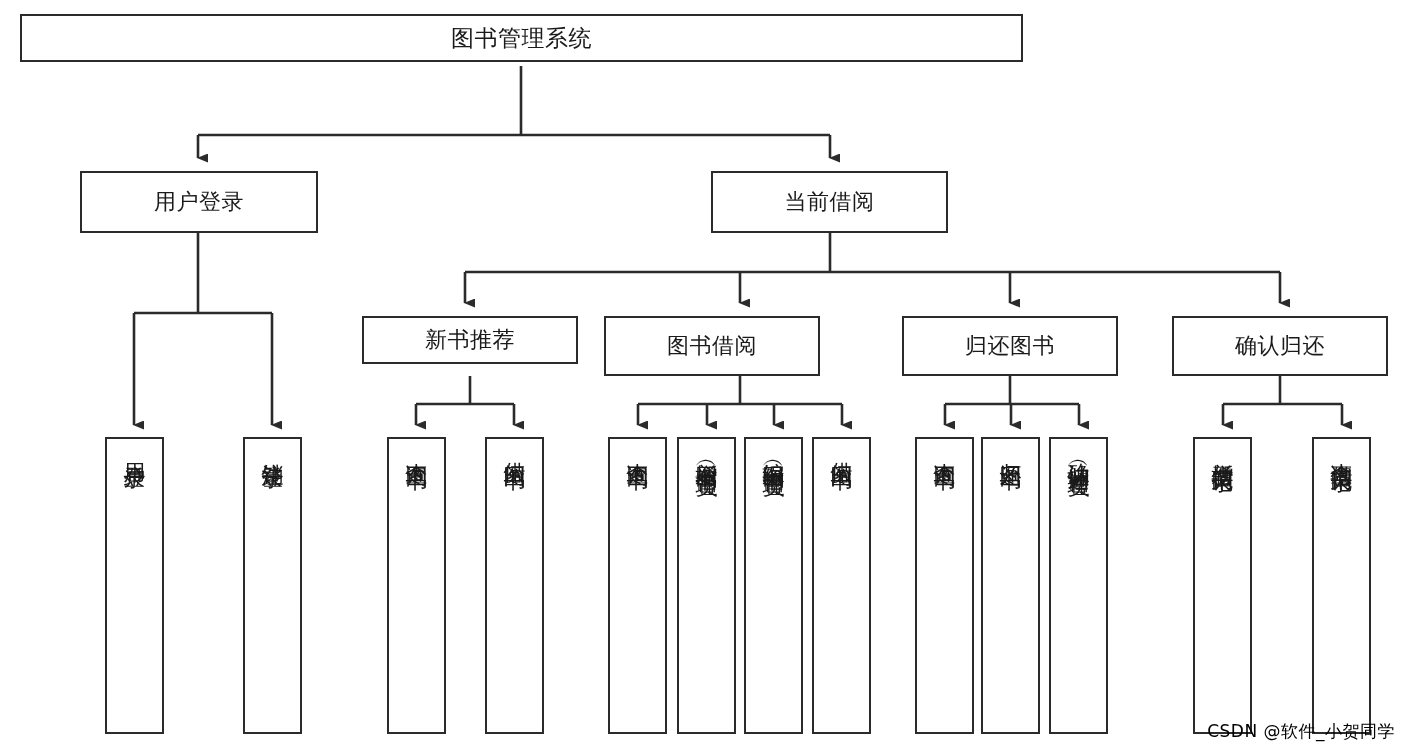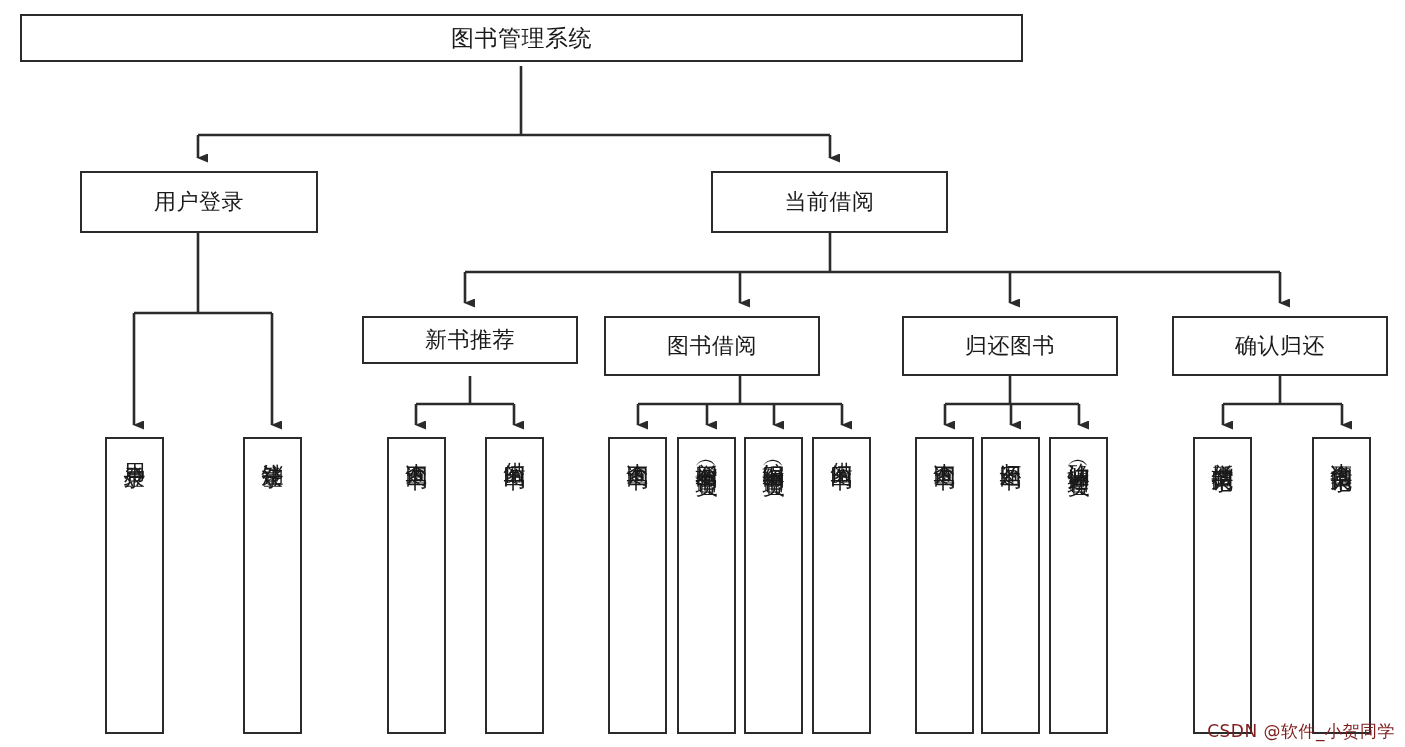--- a/index.html
+++ b/index.html
@@ -55,21 +55,21 @@
     font-size: 22px;
     letter-spacing: 2px;
     line-height: 1.0;
   }
   #root.node .label { font-size: 23px; }
   .watermark {
     position: absolute;
     right: 10px;
     bottom: 4px;
     font-size: 17px;
-    color: #7f1d1d;
+    color: #000000;
     letter-spacing: 0.5px;
     white-space: nowrap;
     pointer-events: none;
   }
 </style>
 </head>
 <body>
 
 <div id="canvas">
 

